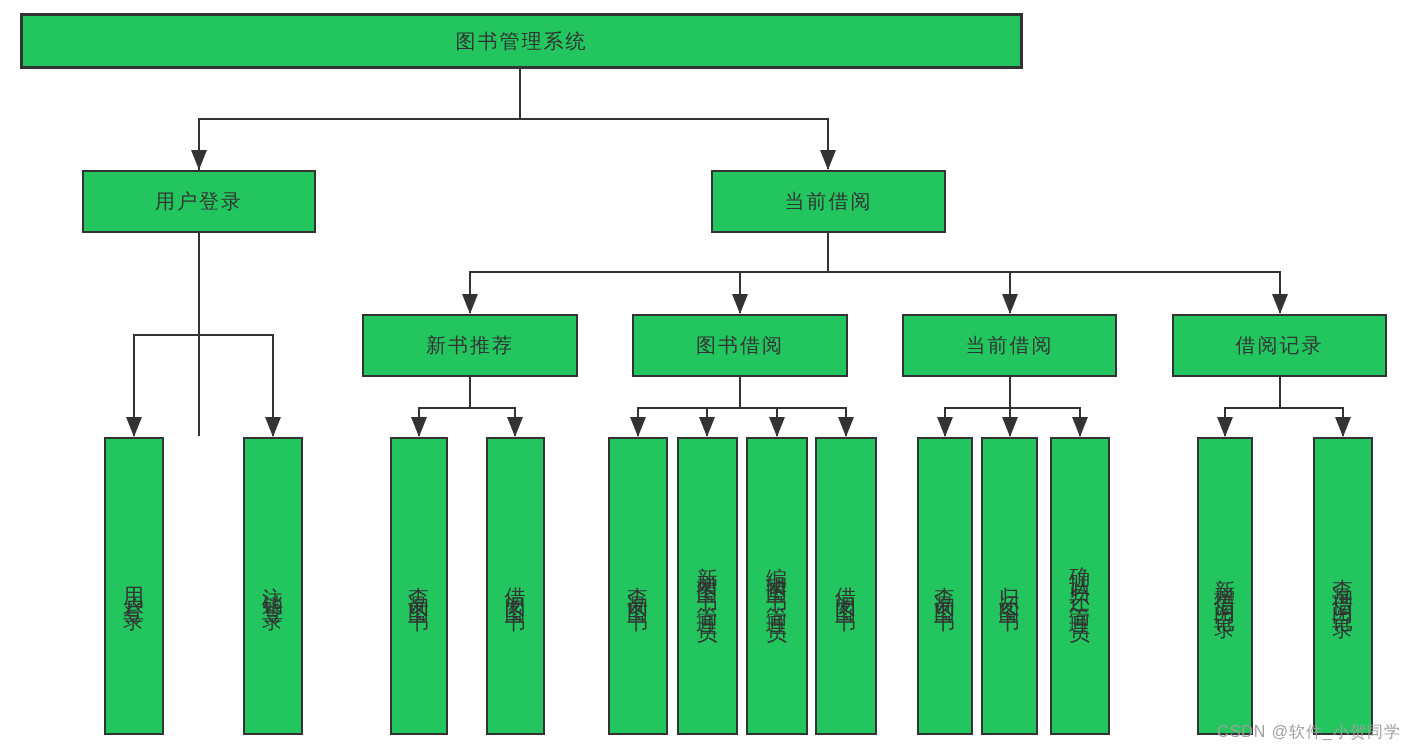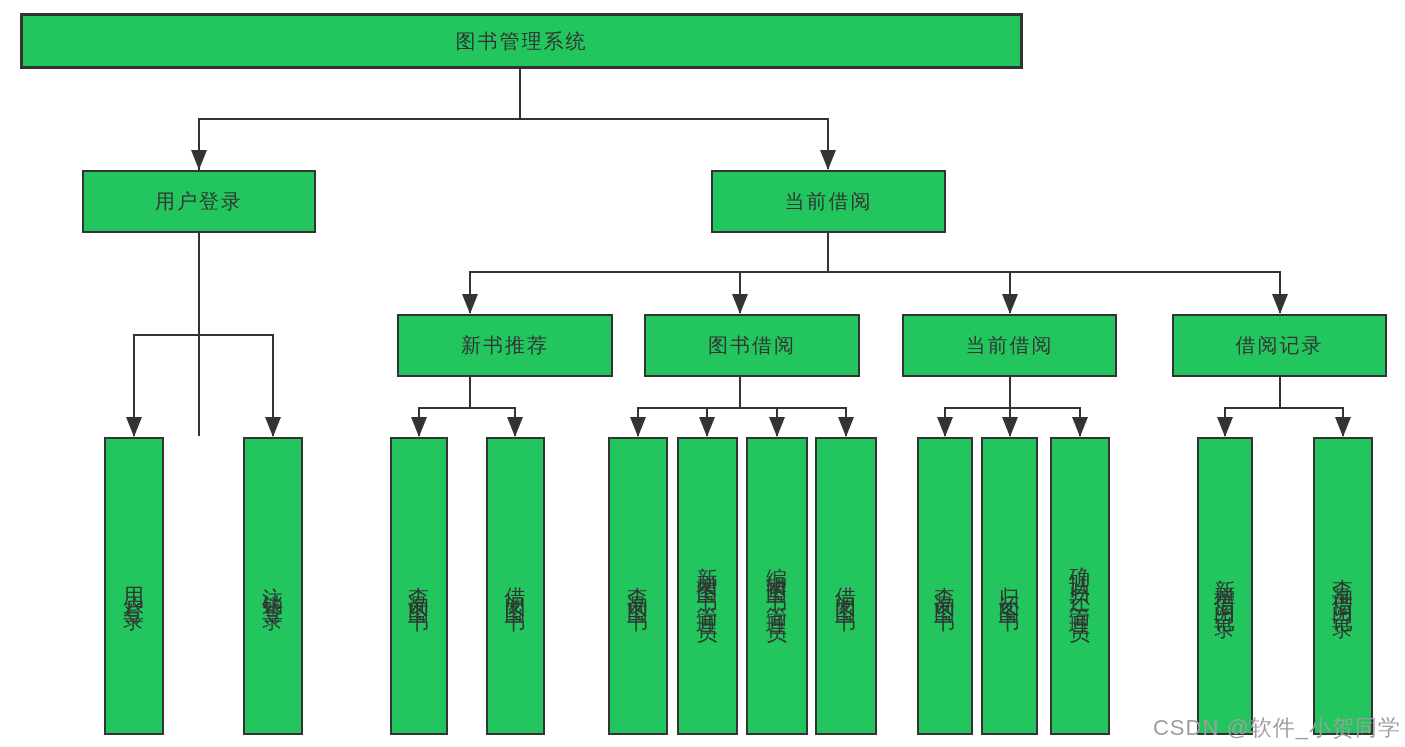--- a/index.html
+++ b/index.html
@@ -36,21 +36,21 @@
     top: 437px; height: 298px;
     writing-mode: vertical-rl;
     text-orientation: mixed;
     font-size: 21px;
     letter-spacing: 8px;
     line-height: 1;
   }
   .watermark {
     position: absolute;
     right: 4px; bottom: 4px;
-    font-size: 22px;
+    font-size: 16px;
     color: var(--wm, #9e9e9e);
     letter-spacing: 1px;
     white-space: nowrap;
   }
 </style>
 </head>
 <body>
 
 <div class="canvas" style="--line: #333333; --text: #333333; --wm: #9e9e9e;">
 
@@ -86,22 +86,22 @@
       <polygon class="ah" points="1217,417 1233,417 1225,437"></polygon>
       <polygon class="ah" points="1335,417 1351,417 1343,437"></polygon>
     </g>
   </svg>
 
   <div class="node root">图书管理系统</div>
 
   <div class="node lvl2" style="left:82px;width:234px;">用户登录</div>
   <div class="node lvl2" style="left:711px;width:235px;">当前借阅</div>
 
-  <div class="node lvl3" style="left:362px;width:216px;margin-left:35px;">新书推荐</div>
-  <div class="node lvl3" style="left:632px;width:216px;margin-left:12px;">图书借阅</div>
+  <div class="node lvl3" style="left:362px;width:216px;">新书推荐</div>
+  <div class="node lvl3" style="left:632px;width:216px;">图书借阅</div>
   <div class="node lvl3" style="left:902px;width:215px;text-align:center;">当前借阅</div>
   <div class="node lvl3" style="left:1172px;width:215px;">借阅记录</div>
 
   <div class="node leaf" style="left:104px;width:60px;">用户登录</div>
   <div class="node leaf" style="left:243px;width:60px;">注销登录</div>
 
   <div class="node leaf" style="left:390px;width:58px;">查询图书</div>
   <div class="node leaf" style="left:486px;width:59px;">借阅图书</div>
 
   <div class="node leaf" style="left:608px;width:60px;">查询图书</div>

